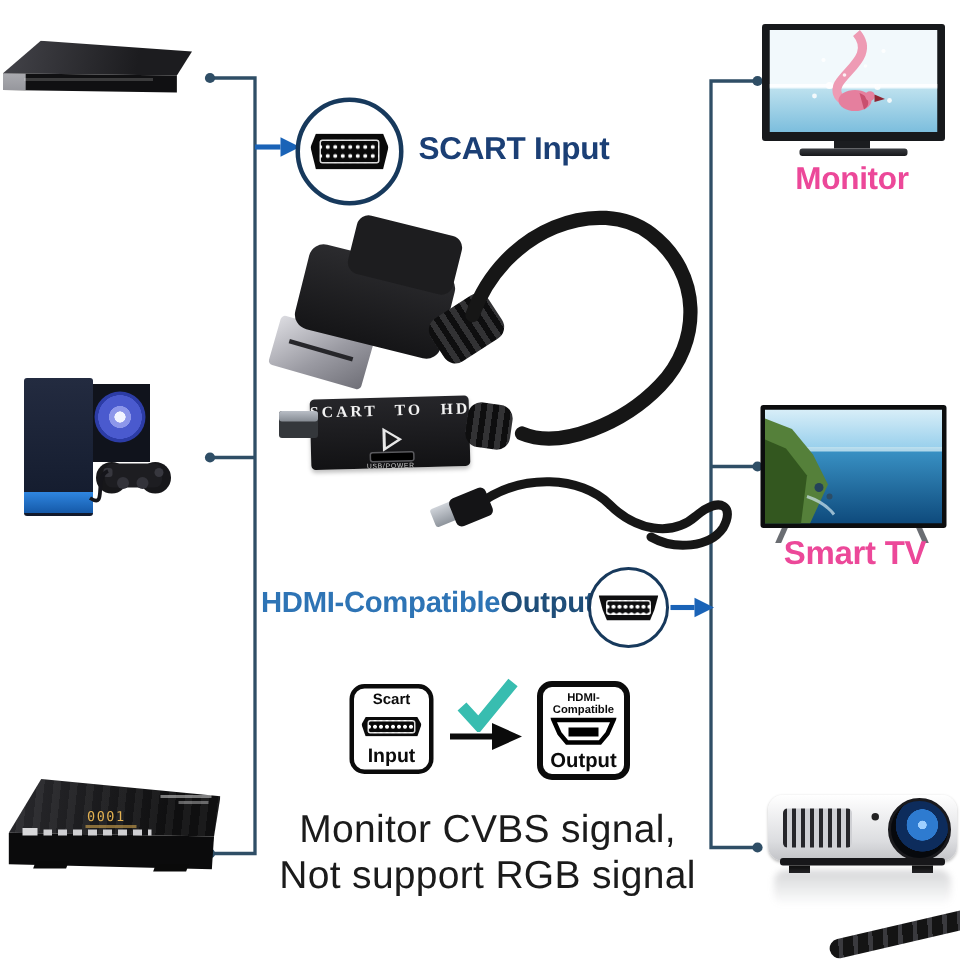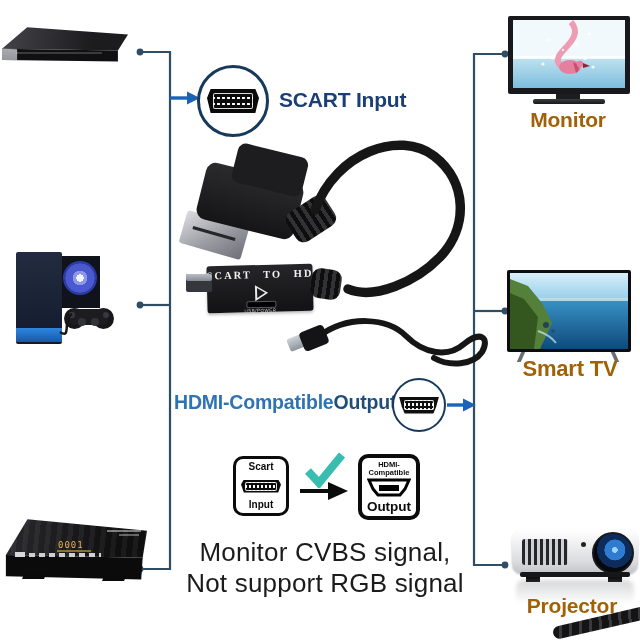--- a/index.html
+++ b/index.html
@@ -3,21 +3,21 @@
 <meta charset="utf-8">
 <style>
   html,body{margin:0;padding:0;background:#fff;}
   .stage{position:relative;width:640px;height:640px;background:#fff;overflow:hidden;
          font-family:"Liberation Sans",sans-serif;}
   .abs{position:absolute;}
   .clip{position:absolute;inset:0;}
   
   .callout{font-weight:bold;font-size:21px;color:#1b3f75;letter-spacing:-0.2px;}
   .hdmi-callout{font-weight:bold;font-size:19.5px;letter-spacing:-0.2px;white-space:nowrap;}
-  .devlabel{font-weight:bold;font-size:21px;color:#a16207;text-align:center;letter-spacing:-0.2px;}
+  .devlabel{font-weight:bold;font-size:21px;color:#ec4899;text-align:center;letter-spacing:-0.2px;}
   .bigtext{font-size:26px;color:#1b1b1b;text-align:center;letter-spacing:0.2px;}
   
   .ring{border-radius:50%;background:#fff;border:3px solid #17395c;display:flex;align-items:center;justify-content:center;}
   
   .scart-shape{clip-path:polygon(7% 0,93% 0,100% 38%,93% 100%,7% 100%,0 38%);background:#0a0a0a;position:relative;}
   .hdmi-shape{clip-path:polygon(0 0,100% 0,93% 60%,86% 100%,14% 100%,7% 60%);background:#0f0f10;position:relative;}
   .pins{position:absolute;background-image:radial-gradient(circle,#fff 1.1px,rgba(255,255,255,0) 1.5px);
         background-size:5px 6px;background-position:2px 1px;border:1px solid rgba(255,255,255,.85);border-radius:2px;}
   
   .badge{position:absolute;background:#fff;border:3px solid #0b0b0b;border-radius:10px;
@@ -140,21 +140,21 @@
     <div class="hdmi-shape" style="width:40px;height:17px">
       <div class="pins" style="left:5px;top:3px;right:5px;bottom:4px;background-size:4px 5px"></div>
     </div>
   </div>
 
   <div class="badge" style="left:233px;top:456px;width:46px;height:48px">
     <div class="badge-word" style="font-size:10px">Scart</div>
     <div class="scart-shape" style="width:40px;height:13px">
       <div class="pins" style="left:4px;top:2px;right:4px;bottom:2px;background-size:4px 5px;border-width:1px"></div>
     </div>
-    <div class="badge-word" style="font-size:10px">Input</div>
+    <div class="badge-word" style="font-size:13px">Input</div>
   </div>
 
   <svg class="abs" width="44" height="36" style="left:303px;top:452px">
     <path d="M5 19 L16 31 L39 3" fill="none" stroke="#38bdb0" stroke-width="8"></path>
   </svg>
   <svg class="abs" width="50" height="22" style="left:300px;top:480px">
     <polygon points="0,9 28,9 28,2 48,11 28,20 28,13 0,13" fill="#0b0b0b"></polygon>
   </svg>
 
   <div class="badge" style="left:358px;top:454px;width:50px;height:52px;border-width:4px">
@@ -235,16 +235,15 @@
   <div class="abs" style="left:512px;top:528px;width:128px;height:80px">
     <div class="abs" style="left:0;top:2px;width:126px;height:44px;border-radius:10px;background:linear-gradient(180deg,#ffffff,#dcdde0 70%,#c2c3c7);box-shadow:0 1px 2px rgba(0,0,0,.25)"></div>
     <div class="abs" style="left:10px;top:11px;width:46px;height:26px;border-radius:3px;background:repeating-linear-gradient(90deg,#26262a 0 3px,#cfd0d4 3px 6px)"></div>
     <div class="abs" style="left:69px;top:14px;width:5px;height:5px;border-radius:50%;background:#222"></div>
     <div class="abs" style="left:80px;top:4px;width:38px;height:38px;border-radius:50%;border:2px solid #1a1a1e;background:radial-gradient(circle at 55% 42%,#9fd0ff 0 9%,#2e7bd0 10% 34%,#0d2c5c 35% 58%,#07090d 59% 78%,#2a2b2f 79% 100%)"></div>
     <div class="abs" style="left:8px;top:44px;width:110px;height:5px;background:#17171a;border-radius:2px"></div>
     <div class="abs" style="left:14px;top:49px;width:14px;height:5px;background:#0c0c0d"></div>
     <div class="abs" style="left:96px;top:49px;width:14px;height:5px;background:#0c0c0d"></div>
     <div class="abs" style="left:4px;top:52px;width:118px;height:24px;border-radius:8px;background:linear-gradient(180deg,rgba(120,122,128,.3),rgba(255,255,255,0));filter:blur(2px)"></div>
   </div>
-  <div class="abs devlabel" style="left:508px;top:594px;width:128px">Projector</div>
   <div class="abs" style="left:552px;top:616px;width:100px;height:13px;transform:rotate(-13deg);border-radius:7px;background:repeating-linear-gradient(100deg,#141414 0 7px,#3a3a3e 7px 10px)"></div>
 
 </div>
 
 </body></html>

